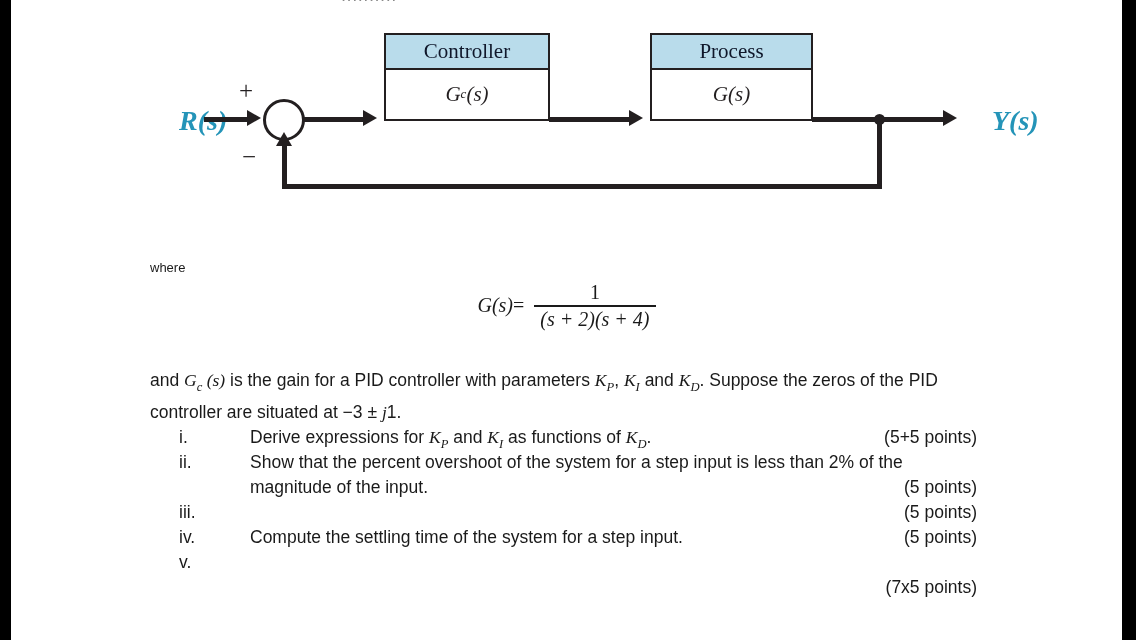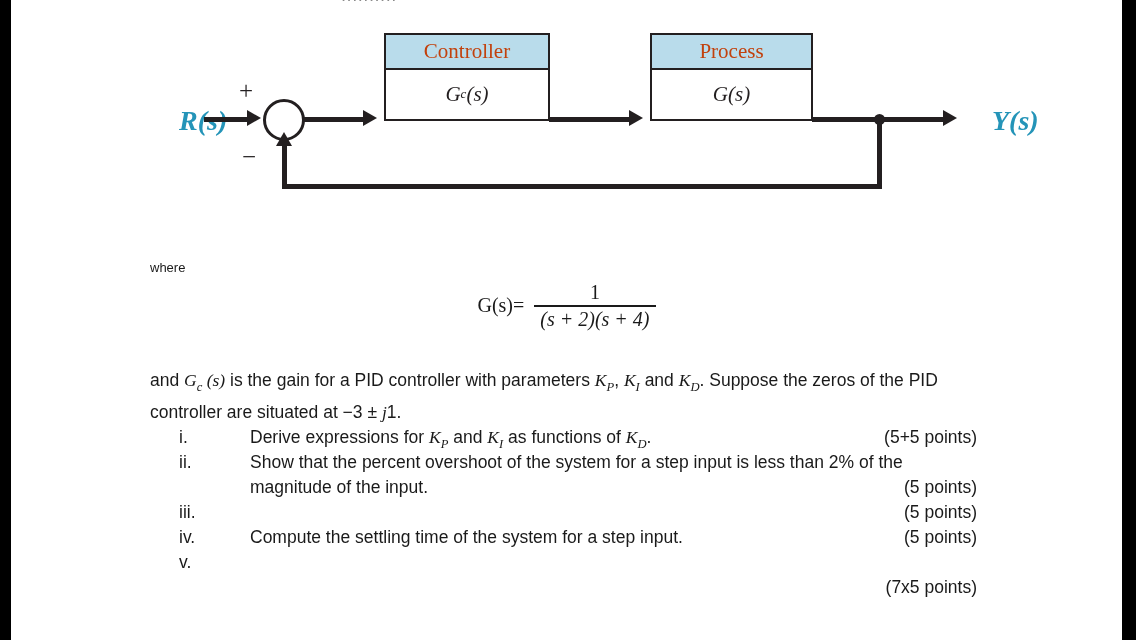--- a/index.html
+++ b/index.html
@@ -62,21 +62,21 @@
   .blk .hdr {
     box-sizing: border-box;
     height: 35px;
     background: #b9dceb;
     border-bottom: 2.5px solid #231f20;
     display: flex;
     align-items: center;
     justify-content: center;
     font-family: "Liberation Serif", serif;
     font-size: 21px;
-    color: #c2410c;
+    color: #0f172a;
   }
   .blk .body {
     box-sizing: border-box;
     height: 48px;
     display: flex;
     align-items: center;
     justify-content: center;
     font-family: "Liberation Serif", serif;
     font-style: italic;
     font-size: 21px;
@@ -174,21 +174,21 @@
     left: 0px;
     top: 282px;
     width: 1111px;
     display: flex;
     justify-content: center;
     align-items: center;
     font-family: "Liberation Serif", serif;
     font-size: 20px;
     color: #1a1a1a;
   }
-  #formula .lhs { }
+  #formula .lhs { font-style: italic; }
   #formula .eq { margin-right: 10px; }
   .frac {
     display: inline-flex;
     flex-direction: column;
     align-items: center;
     vertical-align: middle;
   }
   .frac .num {
     padding: 0 6px 2px 6px;
     line-height: 1.05;

